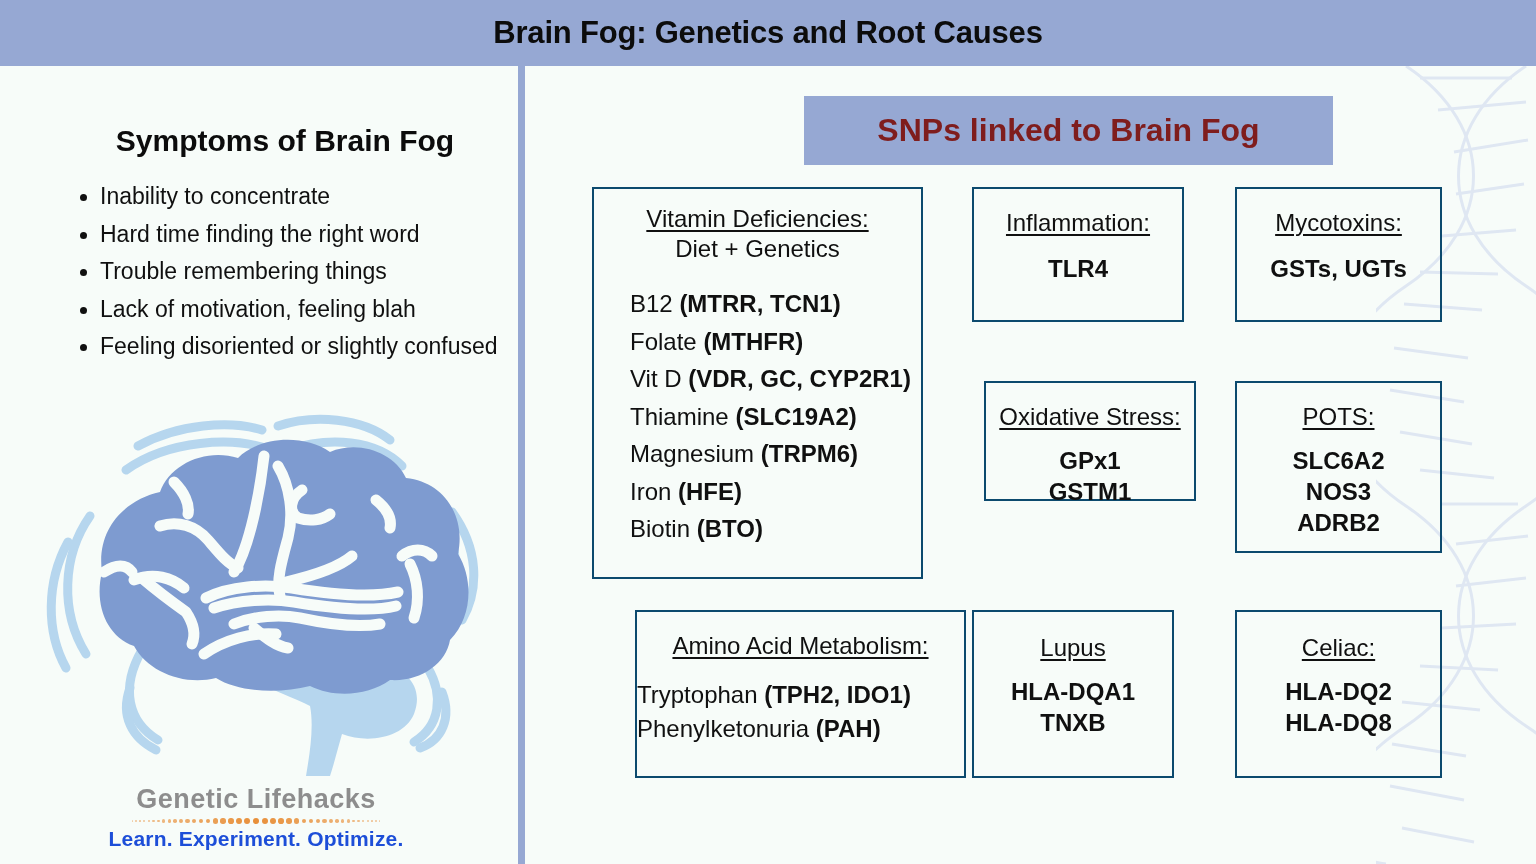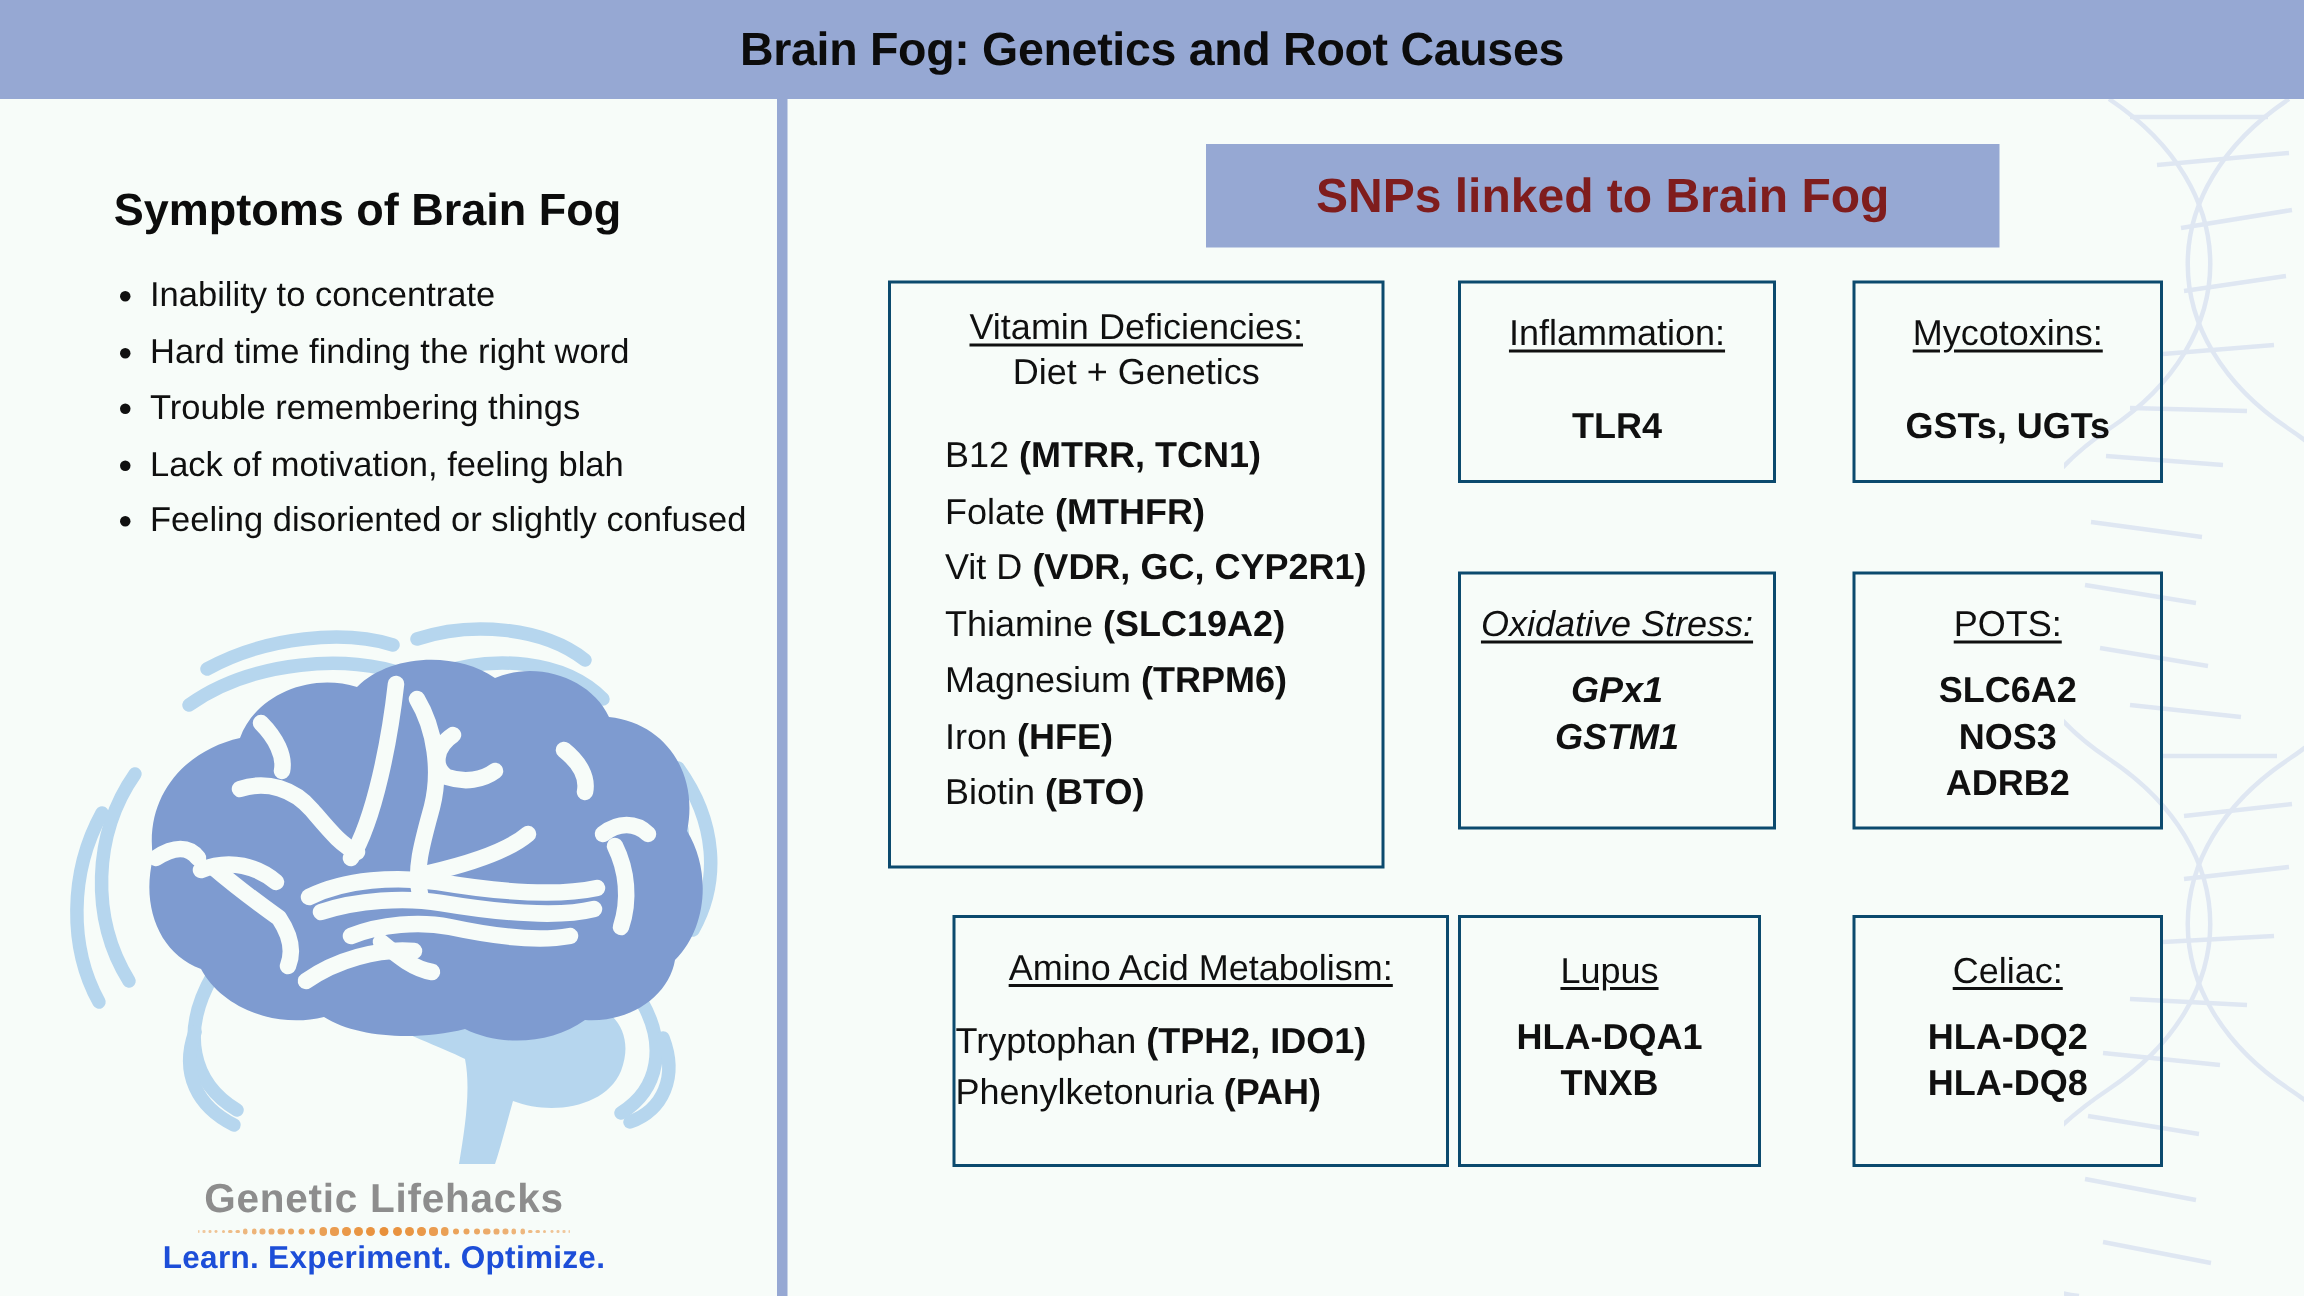--- a/index.html
+++ b/index.html
@@ -58,20 +58,21 @@
     width: 518px; height: 798px;
   }
   #symptoms-heading {
     position: absolute;
     left: 0; top: 58px;
     width: 490px;
     text-align: center;
     font-size: 30px;
     font-weight: bold;
     color: #0c0c0c;
+    padding-left: 40px;
   }
   #symptoms-list {
     position: absolute;
     left: 74px; top: 112px;
     width: 400px;
     margin: 0;
     padding: 0 0 0 26px;
     list-style: none;
   }
   #symptoms-list li {
@@ -179,33 +180,33 @@
     font-size: 24px;
     font-weight: bold;
     color: #101010;
     white-space: nowrap;
   }
 
   
   #box-vitamins  { left: 67px;  top: 121px; width: 331px; height: 392px; }
   #box-inflam    { left: 447px; top: 121px; width: 212px; height: 135px; }
   #box-myco      { left: 710px; top: 121px; width: 207px; height: 135px; }
-  #box-oxidative { left: 447px; top: 315px; width: 212px; height: 172px; font-style: italic; }
+  #box-oxidative { left: 459px; top: 315px; width: 212px; height: 120px; }
   #box-pots      { left: 710px; top: 315px; width: 207px; height: 172px; }
   #box-amino     { left: 67px;  top: 544px; width: 331px; height: 168px; margin-left: 43px; }
   #box-lupus     { left: 447px; top: 544px; width: 202px; height: 168px; }
   #box-celiac    { left: 710px; top: 544px; width: 207px; height: 168px; }
 
   .vit-header { padding-top: 16px; }
   .vit-list { margin-top: 22px; text-align: left; padding-left: 36px; }
   .vit-list .box-line { line-height: 37.5px; }
 
   .pad-a { padding-top: 20px; }
   .pad-b { padding-top: 22px; }
-  .gap-1 { margin-top: 32px; }
+  .gap-1 { margin-top: 16px; }
   .gap-2 { margin-top: 14px; }
   .stack .gene-line { line-height: 31px; }
   .amino-list { margin-top: 18px; text-align: left; }
   .amino-list .box-line { line-height: 34px; }
 </style>
 </head>
 <body>
 
 <div id="header-bar">
   <div id="header-title">Brain Fog: Genetics and Root Causes</div>

